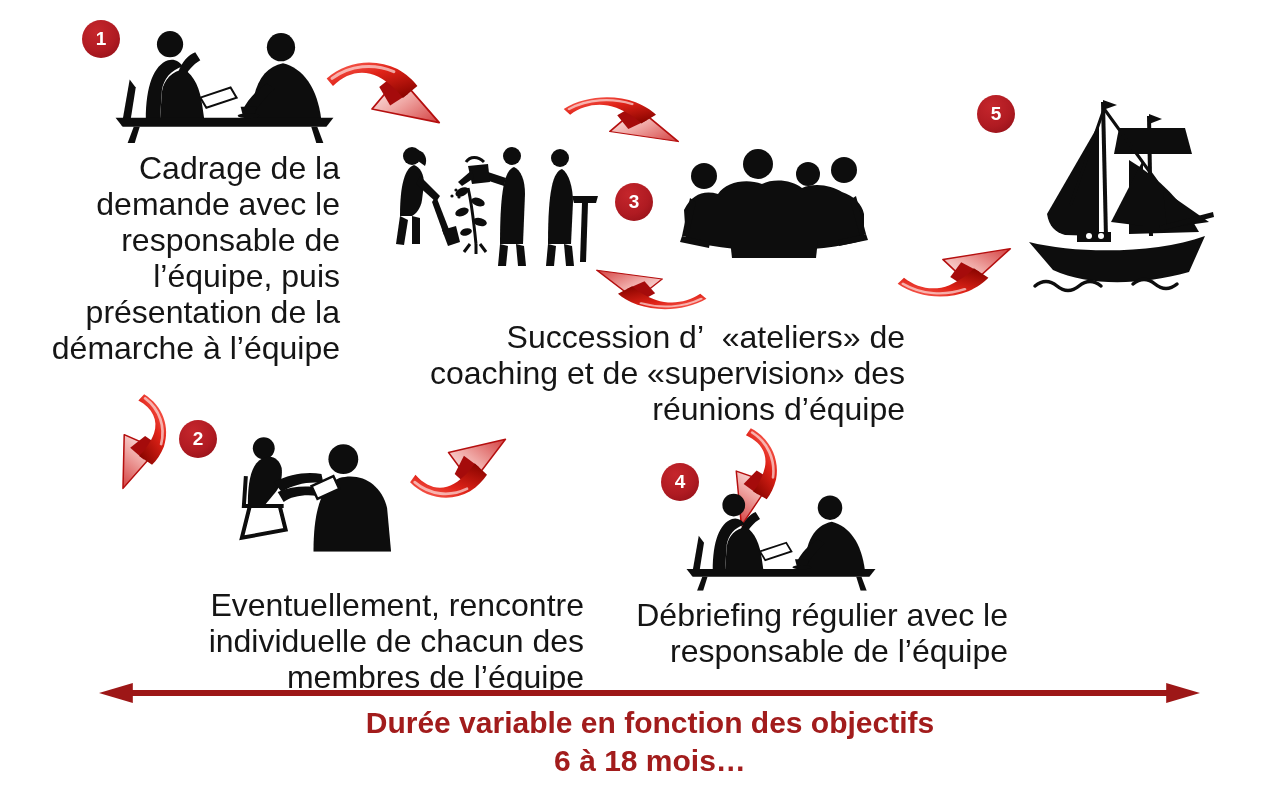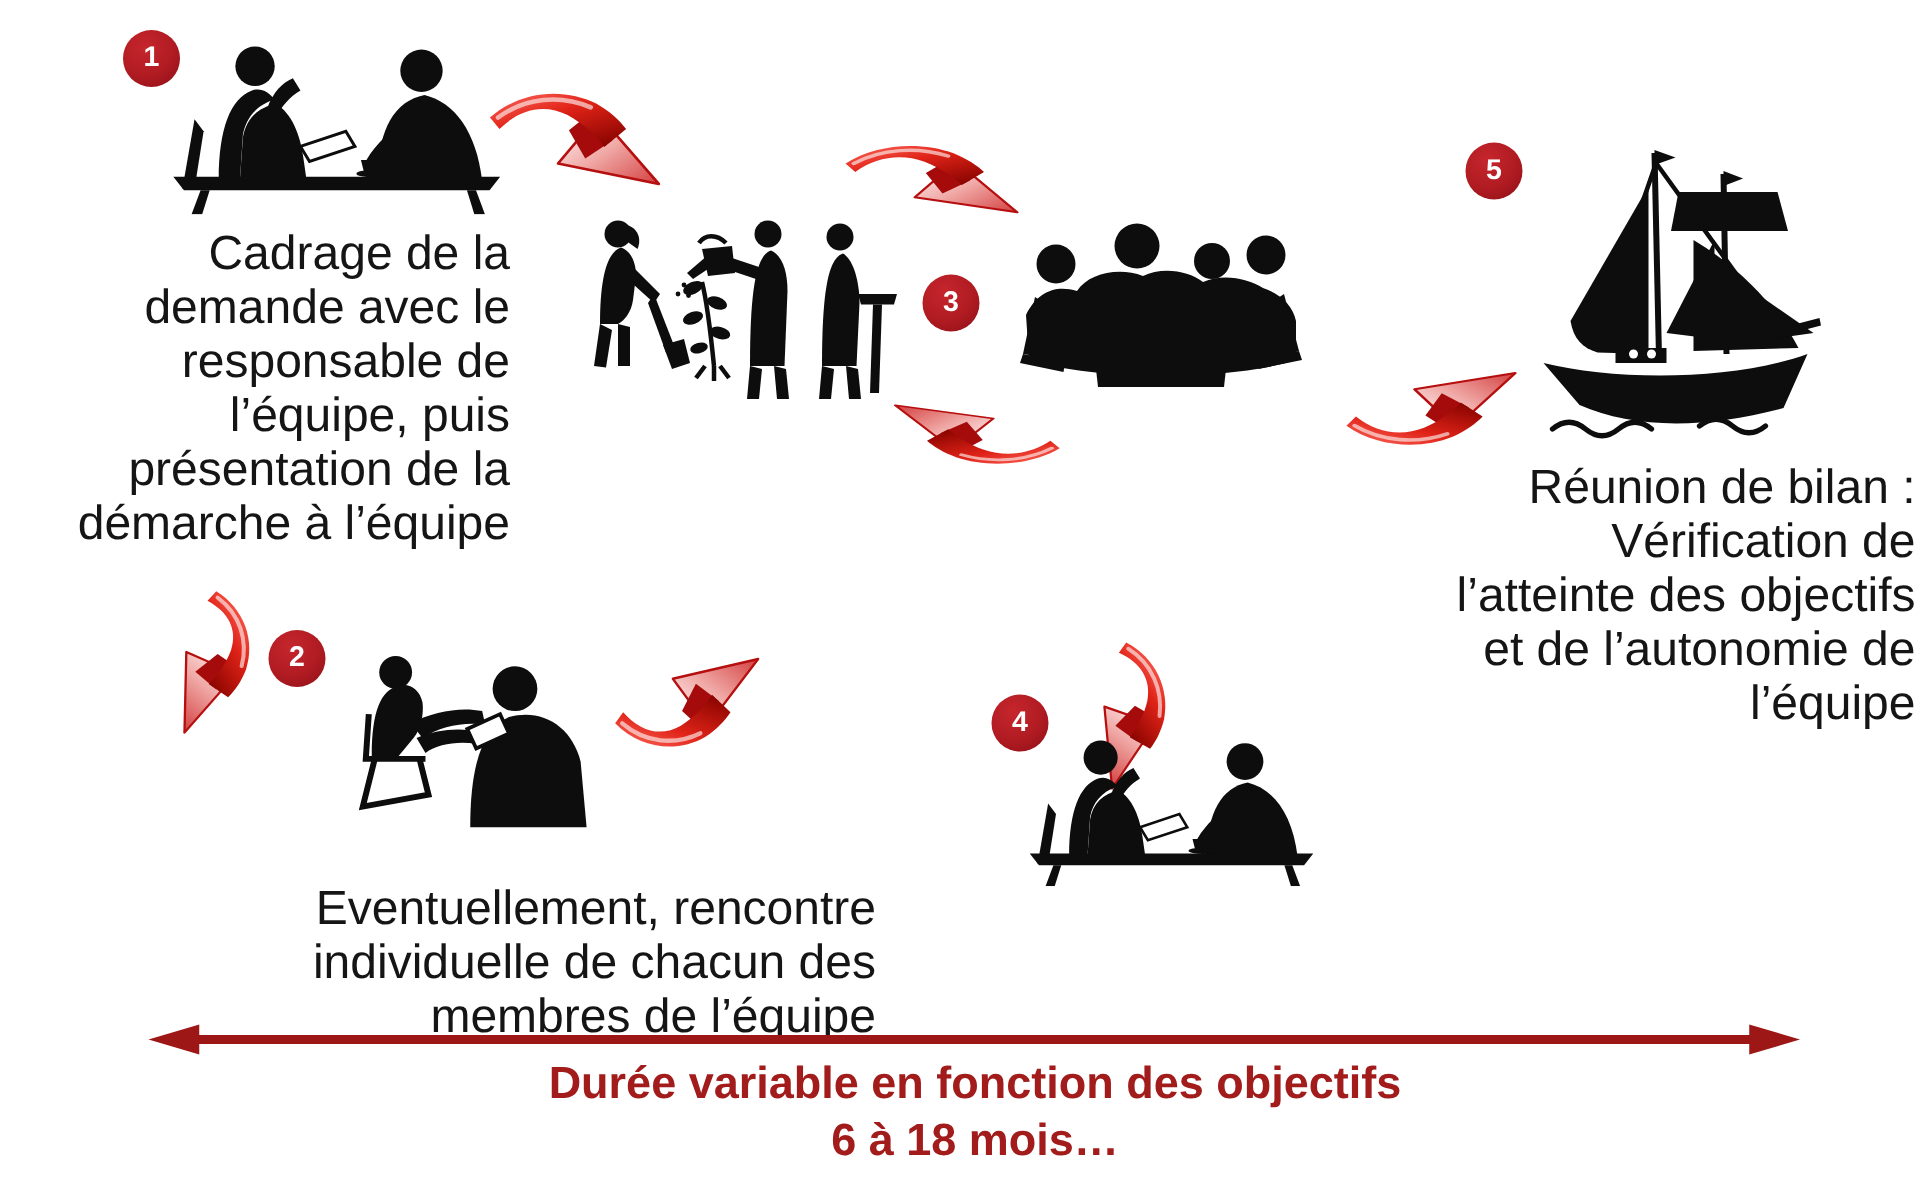--- a/index.html
+++ b/index.html
@@ -205,34 +205,32 @@
   <div class="badge" style="left:615px;top:183px;">3</div>
 
   <svg class="fig" style="left:670px;top:140px;width:205px;height:127px;" viewBox="0 0 205 127">
       <use href="#sym-meeting" width="100%" height="100%"></use>
     </svg>
 
   <svg class="fig" preserveAspectRatio="none" style="left:595px;top:268px;width:115px;height:44px;transform:rotate(180deg);" viewBox="0 0 130 80">
       <use href="#sym-arrow" width="100%" height="100%"></use>
     </svg>
 
+  <div class="label" style="left:340px;top:319px;width:565px;">Succession d’&nbsp; «ateliers» de
+coaching et de «supervision» des
+réunions d’équipe</div>
 
   <svg class="fig" preserveAspectRatio="none" style="left:894px;top:246px;width:118px;height:54px;transform:scaleY(-1);" viewBox="0 0 130 80">
       <use href="#sym-arrow" width="100%" height="100%"></use>
     </svg>
 
   <div class="badge" style="left:977px;top:95px;">5</div>
   <svg class="fig" style="left:1013px;top:86px;width:202px;height:212px;" viewBox="0 0 202 212">
       <use href="#sym-ship" width="100%" height="100%"></use>
     </svg>
-  <div class="label" style="left:933px;top:306px;width:344px;">Réunion de bilan :
-Vérification de
-l’atteinte des objectifs
-et de l’autonomie de
-l’équipe</div>
 
   <div class="badge" style="left:179px;top:420px;">2</div>
   <svg class="fig" style="left:220px;top:426px;width:184px;height:126px;" viewBox="0 0 185 126">
       <use href="#sym-interview" width="100%" height="100%"></use>
     </svg>
   <div class="label" style="left:104px;top:587px;width:480px;">Eventuellement, rencontre
 individuelle de chacun des
 membres de l’équipe</div>
 
   <svg class="fig" preserveAspectRatio="none" style="left:407px;top:436px;width:100px;height:66px;transform:scaleY(-1);" viewBox="0 0 130 80">
@@ -240,20 +238,22 @@
     </svg>
 
   <svg class="fig" preserveAspectRatio="none" style="left:706px;top:444px;width:94px;height:60px;transform:rotate(72deg);" viewBox="0 0 130 80">
       <use href="#sym-arrow" width="100%" height="100%"></use>
     </svg>
 
   <div class="badge" style="left:661px;top:463px;">4</div>
   <svg class="fig" style="left:676px;top:490px;width:210px;height:101px;" viewBox="0 0 240 115">
       <use href="#sym-two-men" width="100%" height="100%"></use>
     </svg>
+  <div class="label" style="left:553px;top:597px;width:455px;">Débriefing régulier avec le
+responsable de l’équipe</div>
 
   <svg class="fig" preserveAspectRatio="none" style="left:97px;top:681px;width:1105px;height:24px;" viewBox="0 0 1110 24">
       <use href="#sym-timeline" width="100%" height="100%"></use>
     </svg>
   <div class="tl-text" style="top:705px;">Durée variable en fonction des objectifs</div>
   <div class="tl-text" style="top:743px;">6 à 18 mois…</div>
 
 </div>
 
 </body></html>

